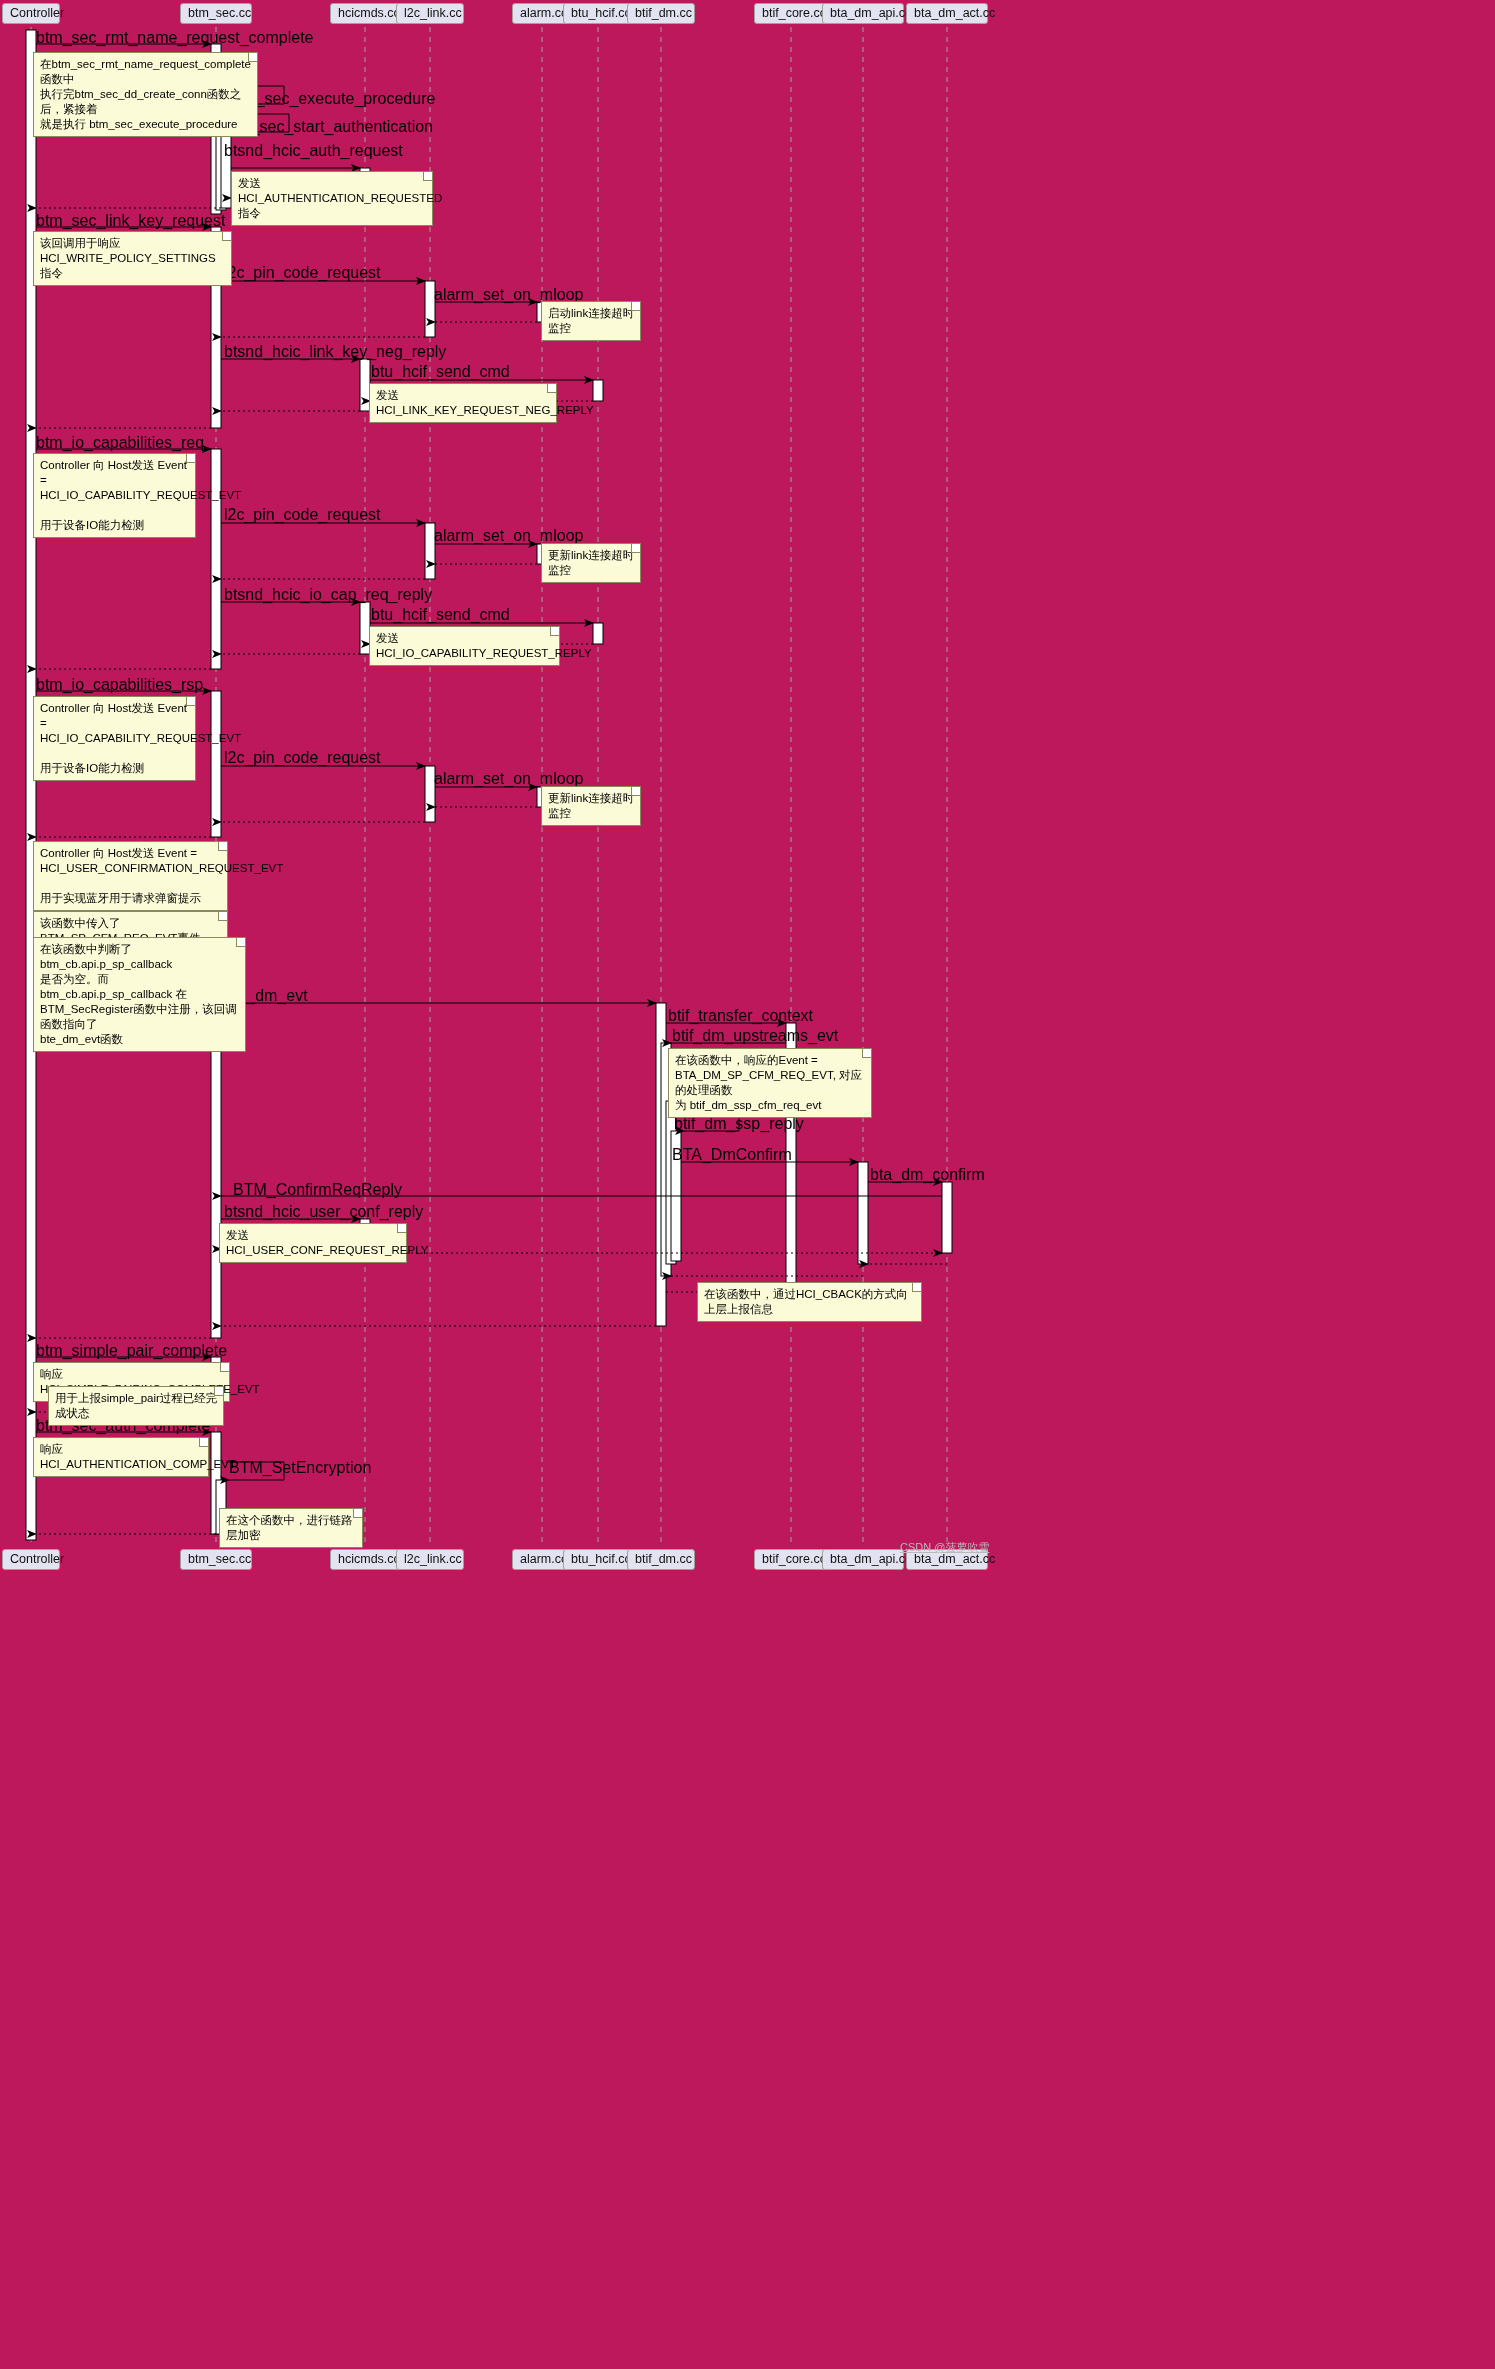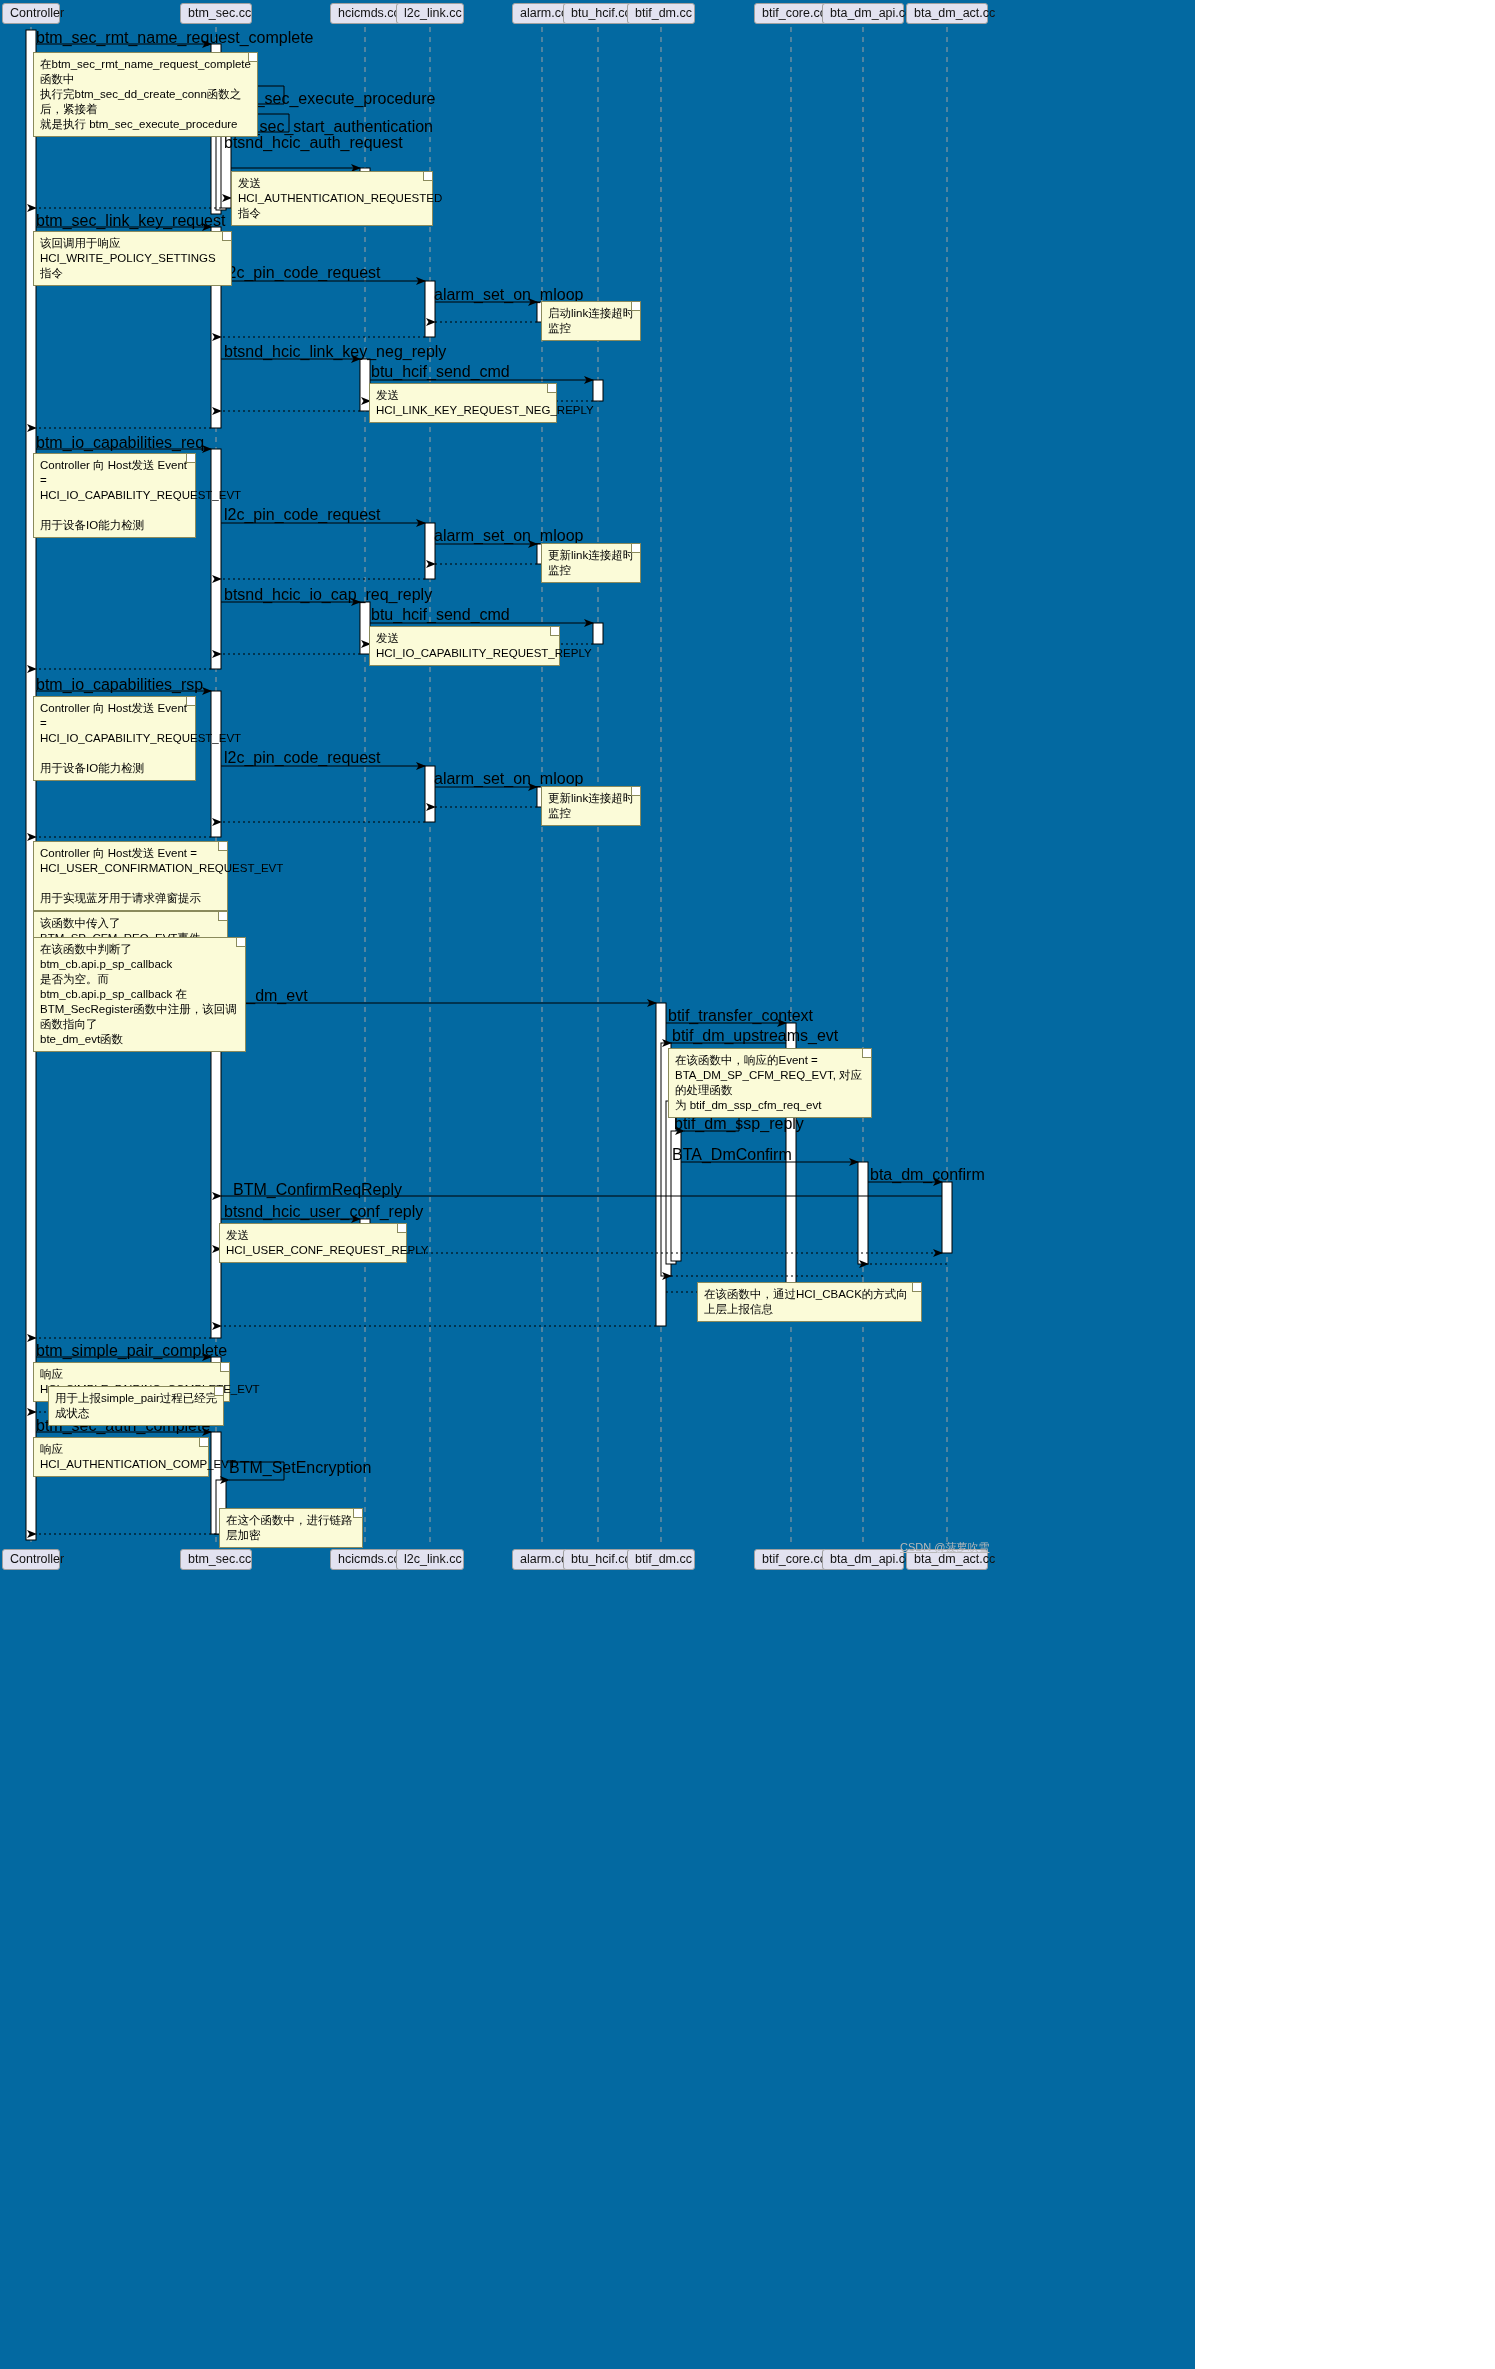--- a/index.html
+++ b/index.html
@@ -1,17 +1,17 @@
 <!DOCTYPE html>
 <html><head>
 <meta charset="utf-8">
 <style>
   html,body{margin:0;padding:0;background:#ffffff;}
   body{font-family:"Liberation Sans","DejaVu Sans",sans-serif;}
-  #diagram{position:relative;width:1195px;height:2369px;overflow:hidden;background:#0369a1;}
+  #diagram{position:relative;width:1495px;height:2369px;overflow:hidden;background:#be185d;}
   #svg-layer{position:absolute;left:0;top:0;width:1495px;height:2369px;}
 
   .participant{
     position:absolute;
     box-sizing:border-box;
     background:#e2e2f0;
     border:1px solid #a0a0a0;
     border-radius:3px;
     font-size:12.5px;
     color:#111;
@@ -198,21 +198,21 @@
       <div class="participant" style="left: 563px; top: 1549px; width: 70px;">btu_hcif.cc</div>
       <div class="participant" style="left: 627px; top: 1549px; width: 68px;">btif_dm.cc</div>
       <div class="participant" style="left: 754px; top: 1549px; width: 74px;">btif_core.cc</div>
       <div class="participant" style="left: 822px; top: 1549px; width: 82px;">bta_dm_api.cc</div>
       <div class="participant" style="left: 906px; top: 1549px; width: 82px;">bta_dm_act.cc</div>
     </div>
   <div id="msg-labels">
       <div class="msg-label" style="left: 36px; top: 31px;">btm_sec_rmt_name_request_complete</div>
       <div class="msg-label" style="left: 229px; top: 92px;">btm_sec_execute_procedure</div>
       <div class="msg-label" style="left: 224px; top: 120px;">btm_sec_start_authentication</div>
-      <div class="msg-label" style="left: 224px; top: 136px; text-align: center;">btsnd_hcic_auth_request</div>
+      <div class="msg-label" style="left: 224px; top: 144px; text-align: center;">btsnd_hcic_auth_request</div>
       <div class="msg-label" style="left: 36px; top: 214px;">btm_sec_link_key_request</div>
       <div class="msg-label" style="left: 224px; top: 266px;">l2c_pin_code_request</div>
       <div class="msg-label" style="left: 434px; top: 288px;">alarm_set_on_mloop</div>
       <div class="msg-label" style="left: 224px; top: 345px;">btsnd_hcic_link_key_neg_reply</div>
       <div class="msg-label" style="left: 371px; top: 365px;">btu_hcif_send_cmd</div>
       <div class="msg-label" style="left: 36px; top: 436px;">btm_io_capabilities_req</div>
       <div class="msg-label" style="left: 224px; top: 508px;">l2c_pin_code_request</div>
       <div class="msg-label" style="left: 434px; top: 529px;">alarm_set_on_mloop</div>
       <div class="msg-label" style="left: 224px; top: 588px;">btsnd_hcic_io_cap_req_reply</div>
       <div class="msg-label" style="left: 371px; top: 608px;">btu_hcif_send_cmd</div>

